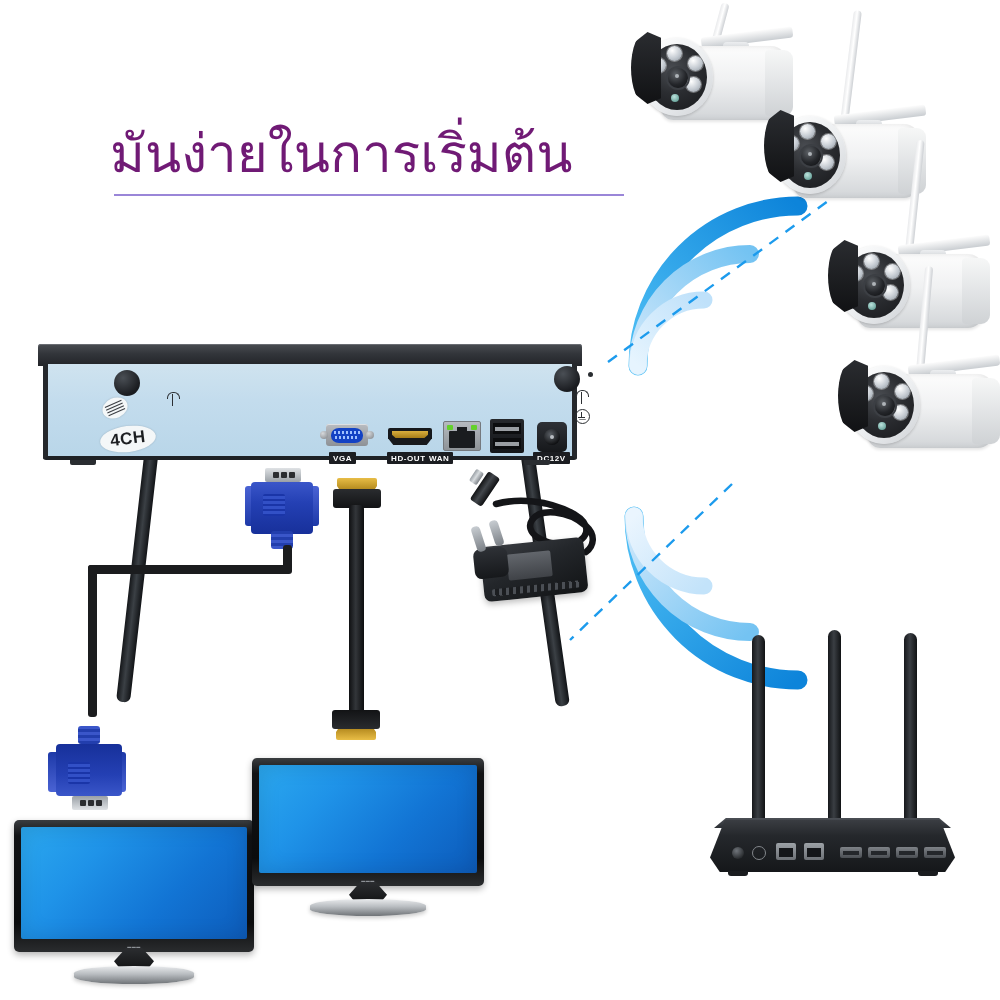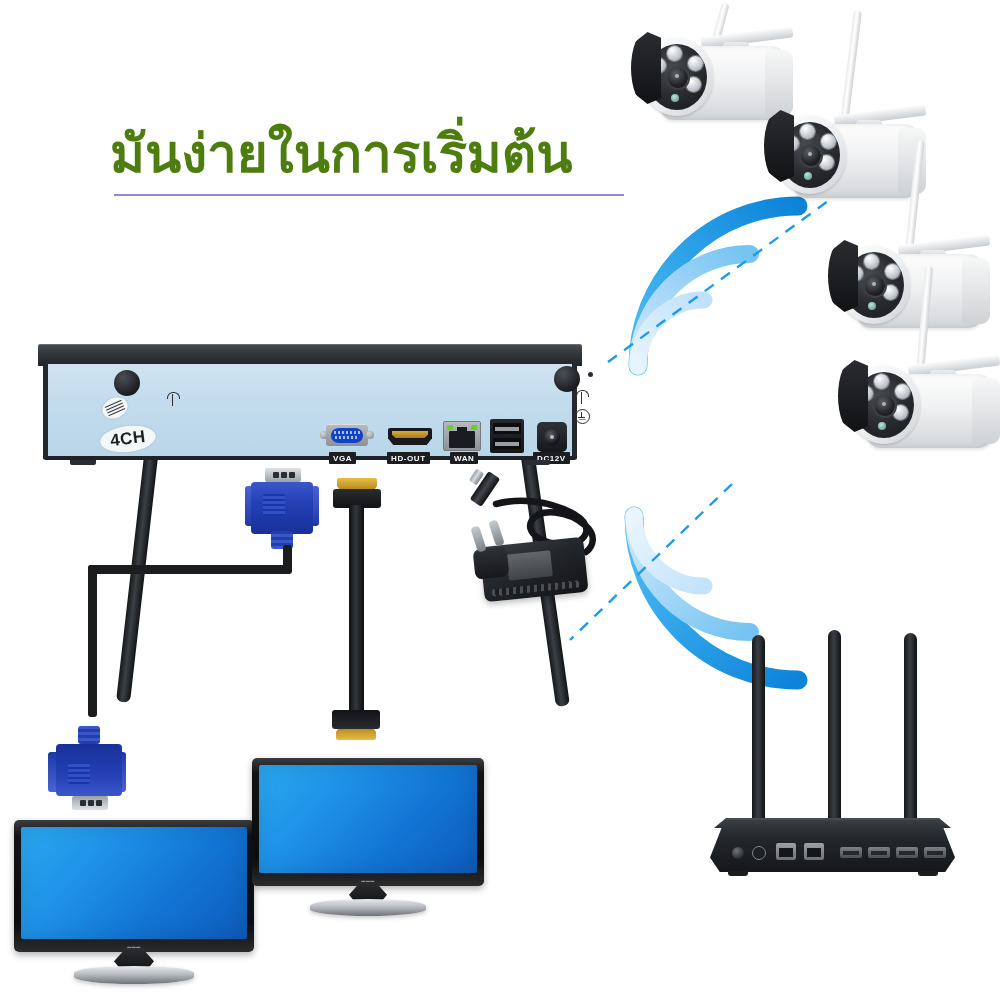--- a/index.html
+++ b/index.html
@@ -4,21 +4,21 @@
 <title>Wireless NVR Kit Diagram</title>
 <style>
   html,body{margin:0;padding:0;background:#ffffff;}
   body{font-family:"Liberation Sans","DejaVu Sans",sans-serif;}
   #stage{position:relative;width:1000px;height:1000px;background:#ffffff;overflow:hidden;}
   .abs{position:absolute;}
 
   
   #headline{
     left:110px; top:124px; width:520px; height:64px;
-    color:#4d7c0f; font-size:53px; line-height:60px; font-weight:700;
+    color:#701a75; font-size:53px; line-height:60px; font-weight:400;
     font-family:"DejaVu Sans","Liberation Sans",sans-serif;
     white-space:nowrap; letter-spacing:0px;
   }
   #headline-rule{
     left:114px; top:194px; width:510px; height:2px;
     background:#9a86d8;
   }
 
   
   #nvr{ left:38px; top:344px; width:544px; height:120px; }
@@ -489,21 +489,21 @@
       </div>
       <div class="port-label" style="left:339px;top:88px;">HD-OUT</div>
 
       <div class="abs" id="p-wan">
         <div class="rj45">
           <div class="led" style="left:3px;"></div>
           <div class="led" style="right:3px;"></div>
           <div class="rj45-in"></div>
         </div>
       </div>
-      <div class="port-label" style="left:402px;top:88px;">WAN</div>
+      <div class="port-label" style="left:377px;top:88px;">WAN</div>
 
       <div class="abs" id="p-usb">
         <div class="usbstack">
           <div class="usbslot" style="top:4px;">
               <i></i>
             </div>
           <div class="usbslot" style="top:19px;">
               <i></i>
             </div>
         </div>

